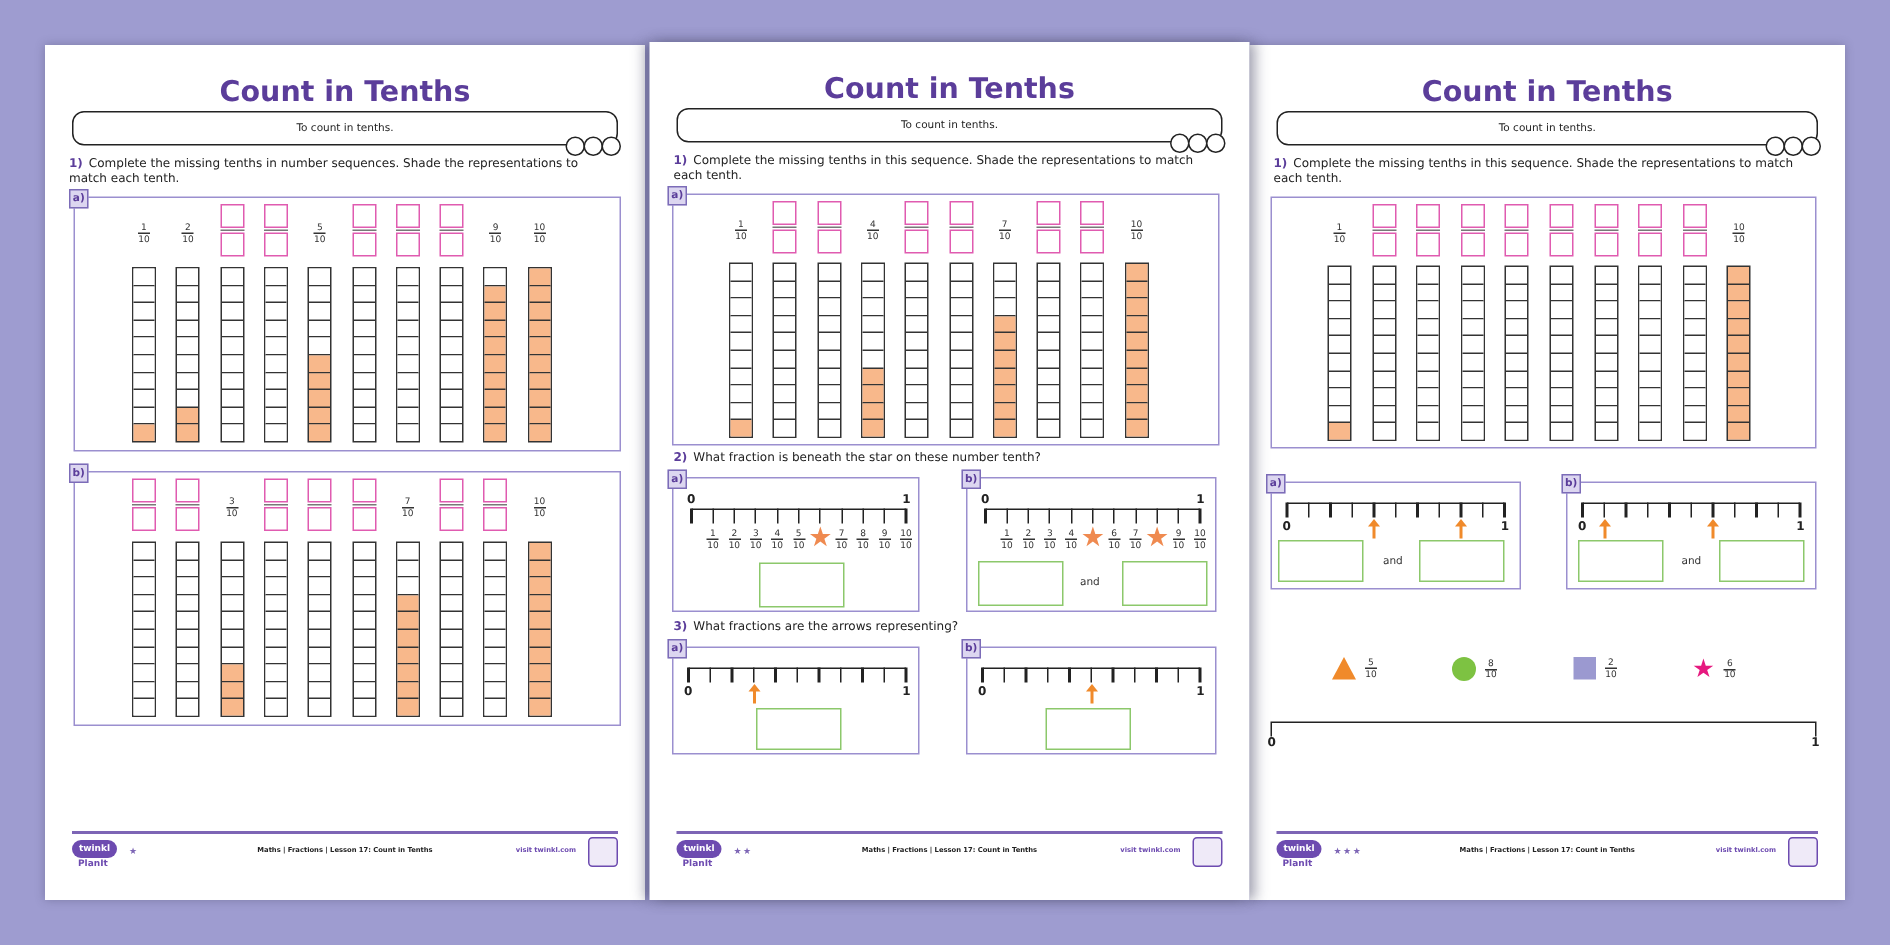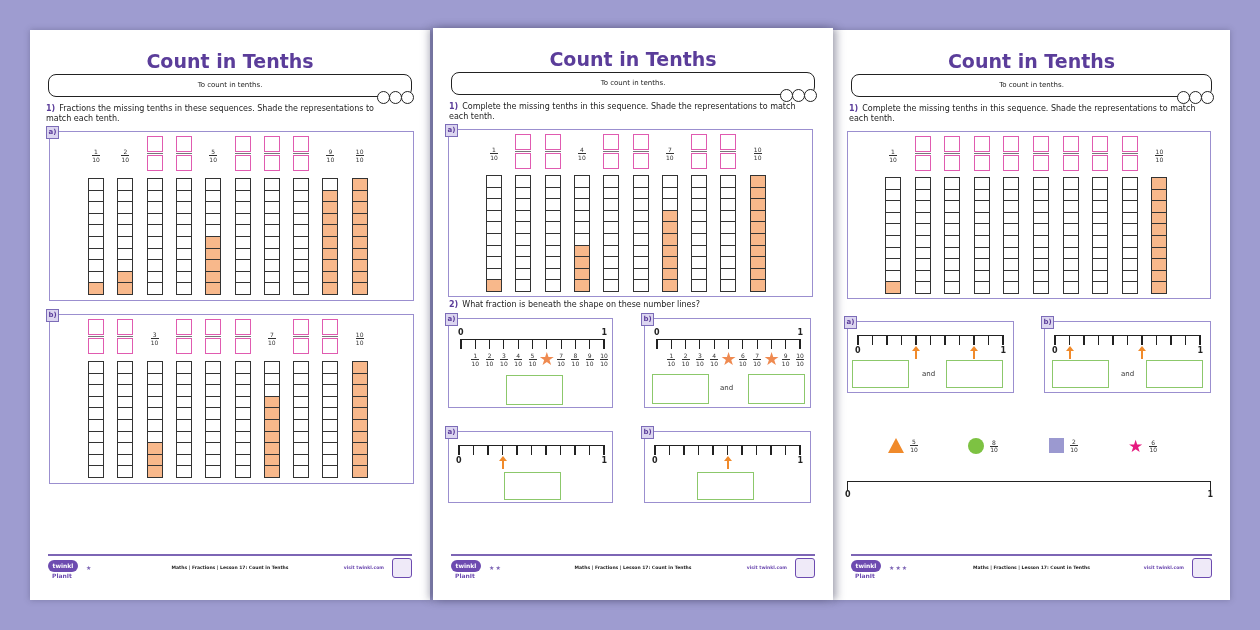--- a/index.html
+++ b/index.html
@@ -65,21 +65,21 @@
   <div class="title">Count in Tenths</div>
   <div class="objective">
     <span>To count in tenths.</span>
     <div class="circles">
         <span></span>
         <span></span>
         <span></span>
       </div>
   </div>
   <div class="q" style="top:74px;">
-    <span class="qn">1)</span><span>Fractions the missing tenths in these sequences. Shade the representations to match each tenth.</span>
+    <span class="qn">1)</span><span>Complete the missing tenths in number sequences. Shade the representations to match each tenth.</span>
   </div>
   <div class="panel" id="p1a" style="left:19px; top:101px; width:365px; height:170px;">
     <div class="tag">a)</div>
   <div class="slot" style="left: 38px; top: 16px;">
         <div class="frac">
           <div>1</div>
           <span class="bar"></span>
           <div>10</div>
         </div>
       </div>
@@ -636,21 +636,21 @@
         <div class="cell on"></div>
         <div class="cell on"></div>
         <div class="cell on"></div>
         <div class="cell on"></div>
         <div class="cell on"></div>
         <div class="cell on"></div>
         <div class="cell on"></div>
       </div>
     </div>
   <div class="q" style="top:272px;">
-    <span class="qn">2)</span><span>What fraction is beneath the shape on these number lines?</span>
+    <span class="qn">2)</span><span>What fraction is beneath the star on these number tenth?</span>
   </div>
   <div class="panel" id="p2q2a" style="left:15px; top:290px; width:165px; height:90px;">
     <div class="tag">a)</div>
   <div class="nl" style="left: 12px; top: 20px; width: 143px;">
         <div class="tick" style="left: -0.6px;"></div>
         <div class="tick" style="left: 13.7px;"></div>
         <div class="tick" style="left: 28px;"></div>
         <div class="tick" style="left: 42.3px;"></div>
         <div class="tick" style="left: 56.6px;"></div>
         <div class="tick" style="left: 70.9px;"></div>
@@ -766,20 +766,23 @@
         <div class="frac" style="position: absolute; left: 137px; top: 12px; width: 12px;">
           <div>10</div>
           <span class="bar"></span>
           <div>10</div>
         </div>
       </div>
       <div class="ansbox" style="left: 7px; top: 55px; width: 57px; height: 30px;"></div>
       <div class="ansbox" style="left: 103px; top: 55px; width: 57px; height: 30px;"></div>
       <div class="andtxt" style="left: 75px; top: 65px;">and</div>
     </div>
+  <div class="q" style="top:385px;">
+    <span class="qn">3)</span><span>What fractions are the arrows representing?</span>
+  </div>
   <div class="panel" id="p2q3a" style="left:15px; top:403px; width:165px; height:72px;">
     <div class="tag">a)</div>
   <div class="nl" style="left: 10px; top: 13px; width: 145px;">
         <div class="tick" style="left: -0.6px;"></div>
         <div class="tick" style="left: 13.9px;"></div>
         <div class="tick" style="left: 28.4px;"></div>
         <div class="tick" style="left: 42.9px;"></div>
         <div class="tick" style="left: 57.4px;"></div>
         <div class="tick" style="left: 71.9px;"></div>
         <div class="tick" style="left: 86.4px;"></div>

